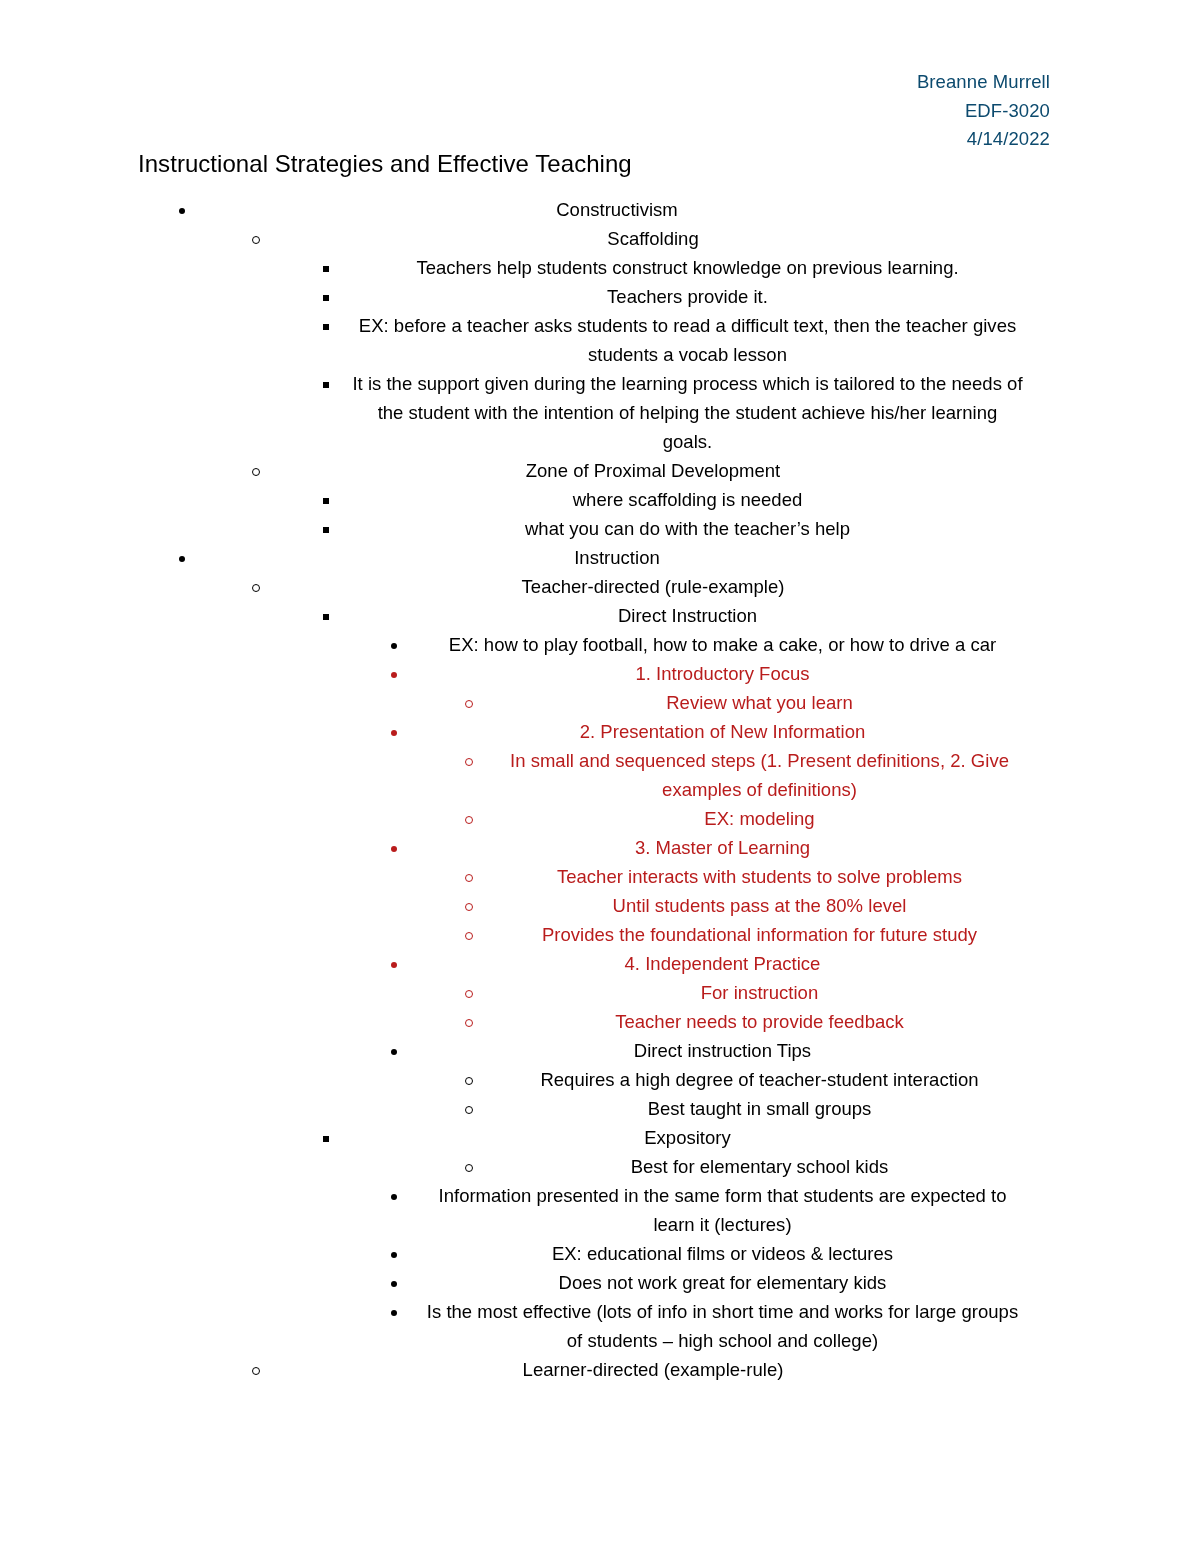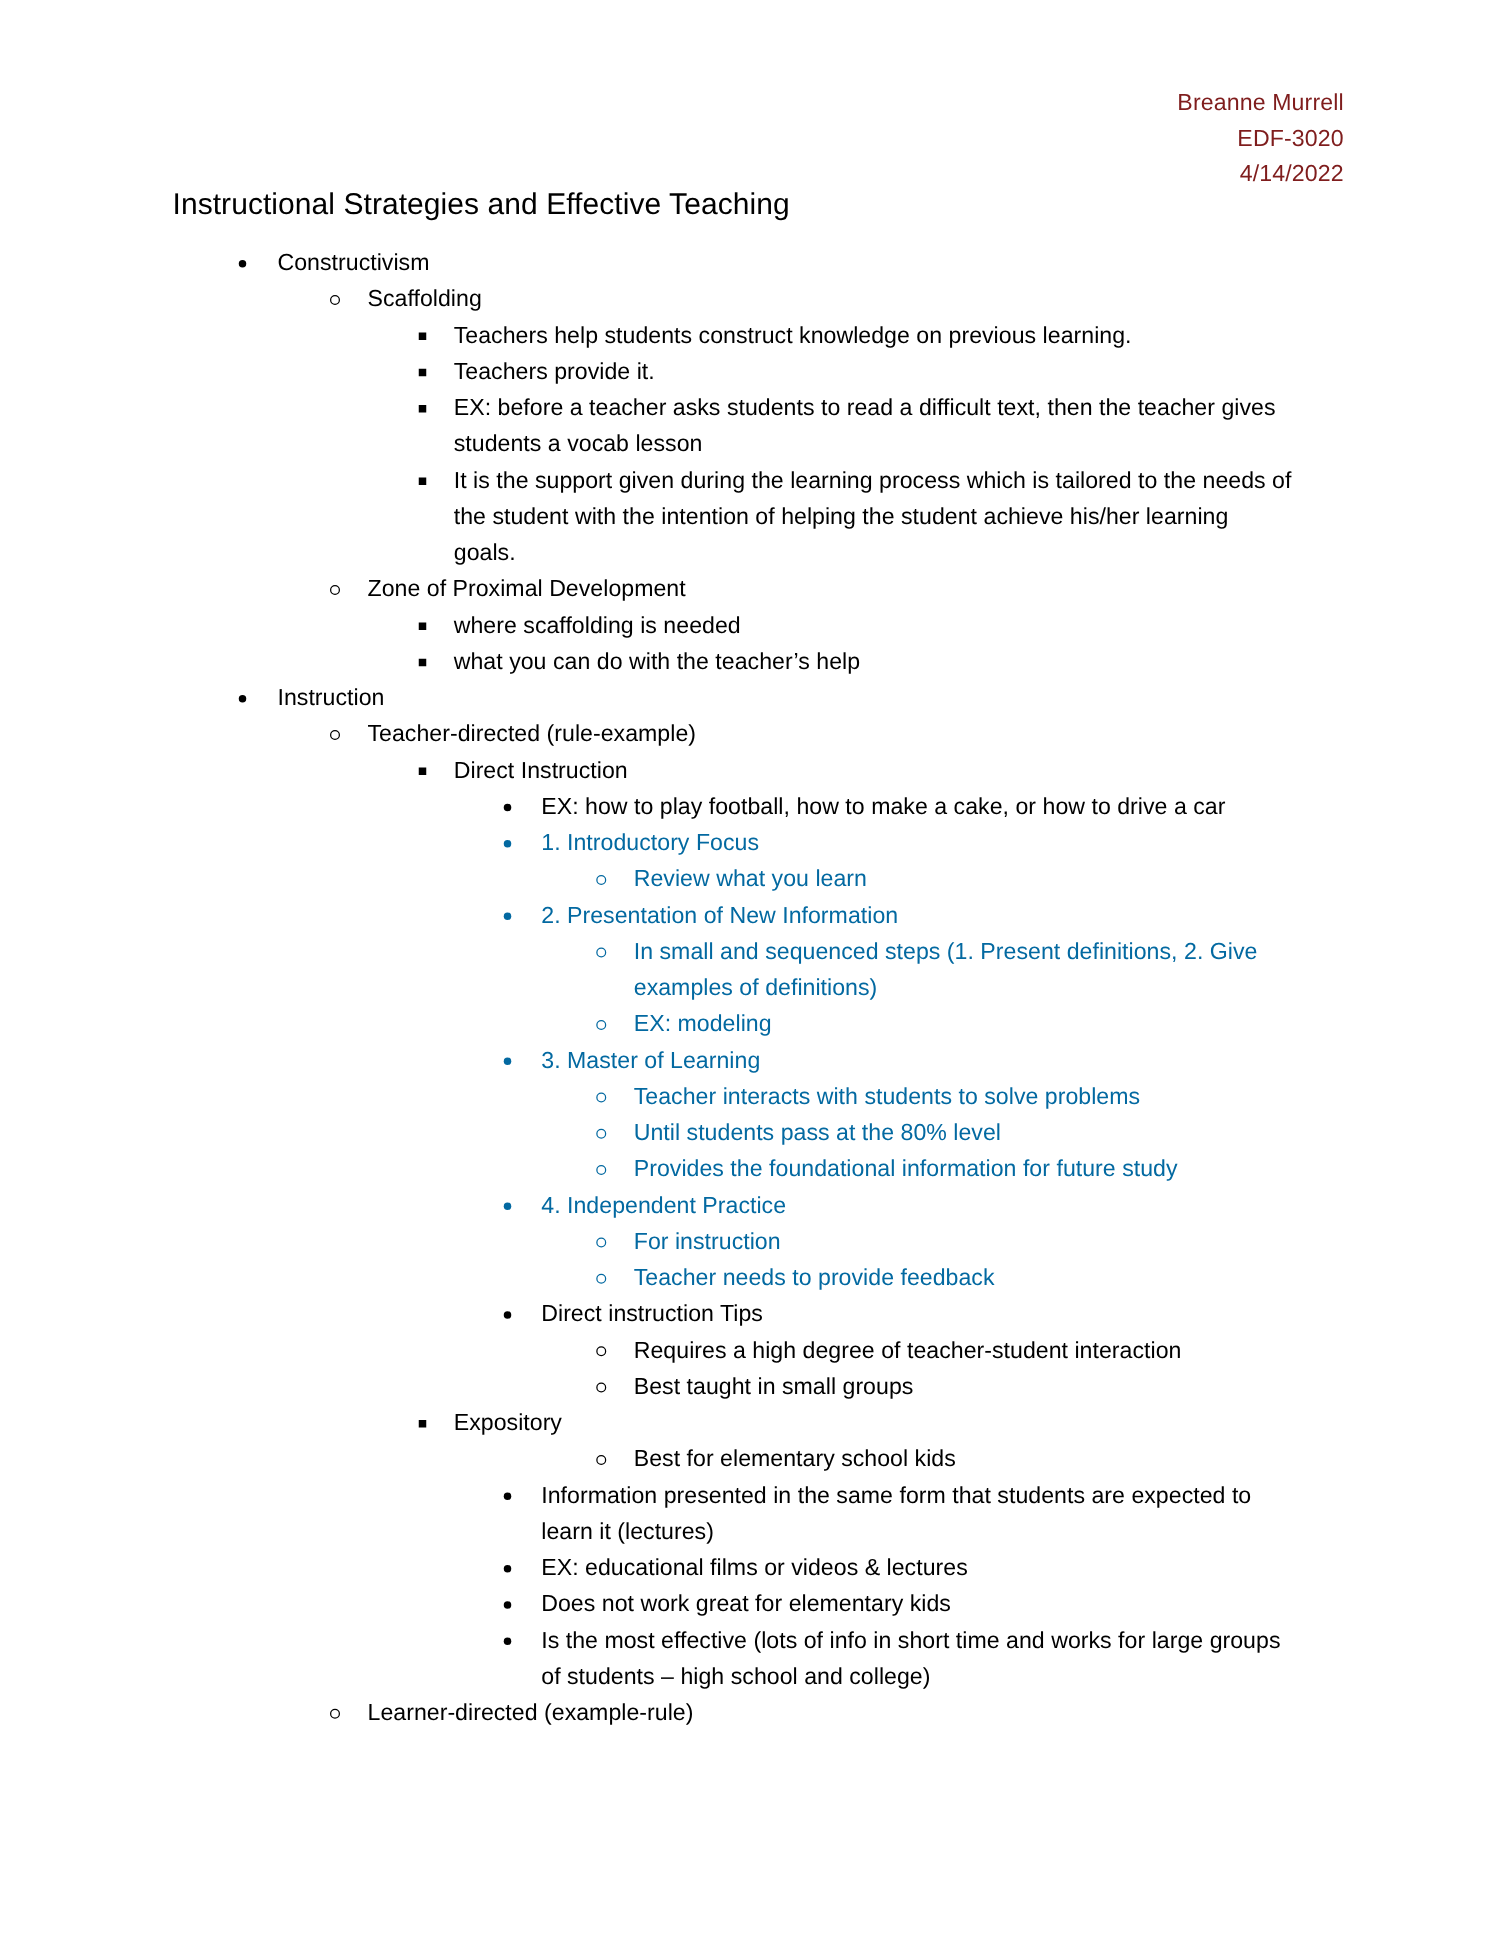--- a/index.html
+++ b/index.html
@@ -16,44 +16,45 @@
     position: relative;
     width: 1200px;
     height: 1553px;
     background: #ffffff;
     overflow: hidden;
     box-sizing: border-box;
   }
   .header-block {
     position: absolute;
     top: 68px;
-    right: 125px;
+    right: 150px;
     text-align: right;
     font-size: 18.5px;
     line-height: 28.5px;
-    color: #7f1d1d;
+    color: #0c4a6e;
     letter-spacing: 0.1px;
   }
   .header-line { display: block; white-space: nowrap; }
 
   .doc-title {
     position: absolute;
     top: 150px;
     left: 138px;
     font-size: 24px;
     line-height: 28.5px;
     letter-spacing: 0.05px;
     white-space: nowrap;
   }
 
   .outline {
     position: absolute;
     top: 195px;
-    left: 12px;
+    left: 0;
     width: 1024px;
+    text-align: center;
   }
 
   .li {
     position: relative;
     font-size: 18.5px;
     line-height: 29px;
     letter-spacing: 0.02px;
     margin: 0;
     padding: 0;
   }
@@ -101,21 +102,21 @@
   }
   .m-square::before {
     content: "";
     display: inline-block;
     width: 6px; height: 6px;
     background: currentColor;
     vertical-align: 2px;
     margin-left: 1px;
   }
 
-  .blue { color: #0369a1; }
+  .blue { color: #b91c1c; }
   .black { color: #000000; }
 </style>
 </head>
 <body>
 
 <div class="page">
 
   <div class="header-block">
     <span class="header-line">Breanne Murrell</span>
     <span class="header-line">EDF-3020</span>

